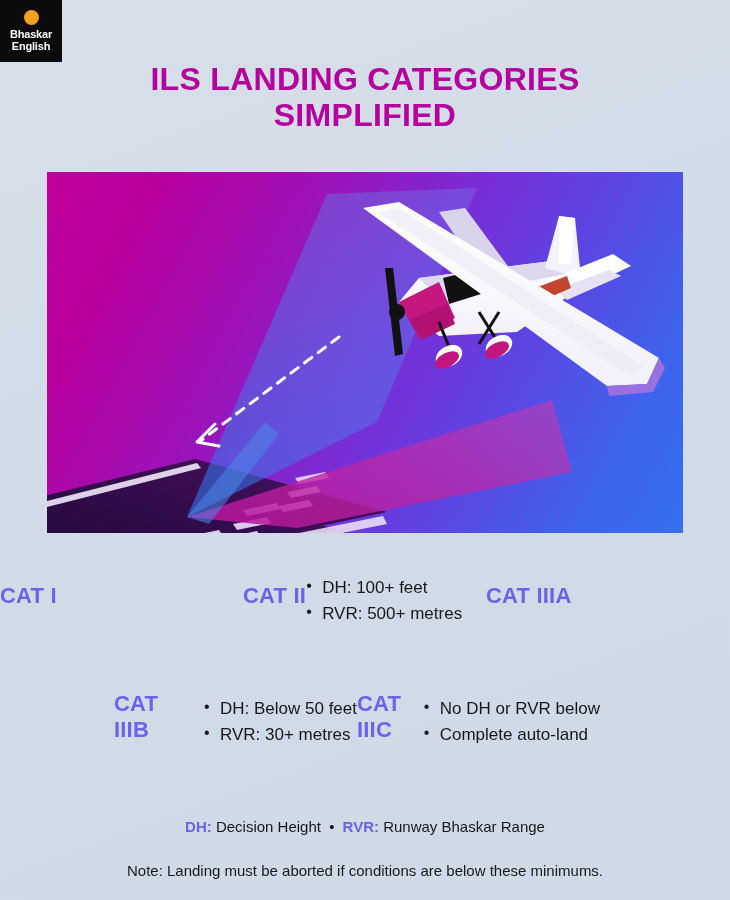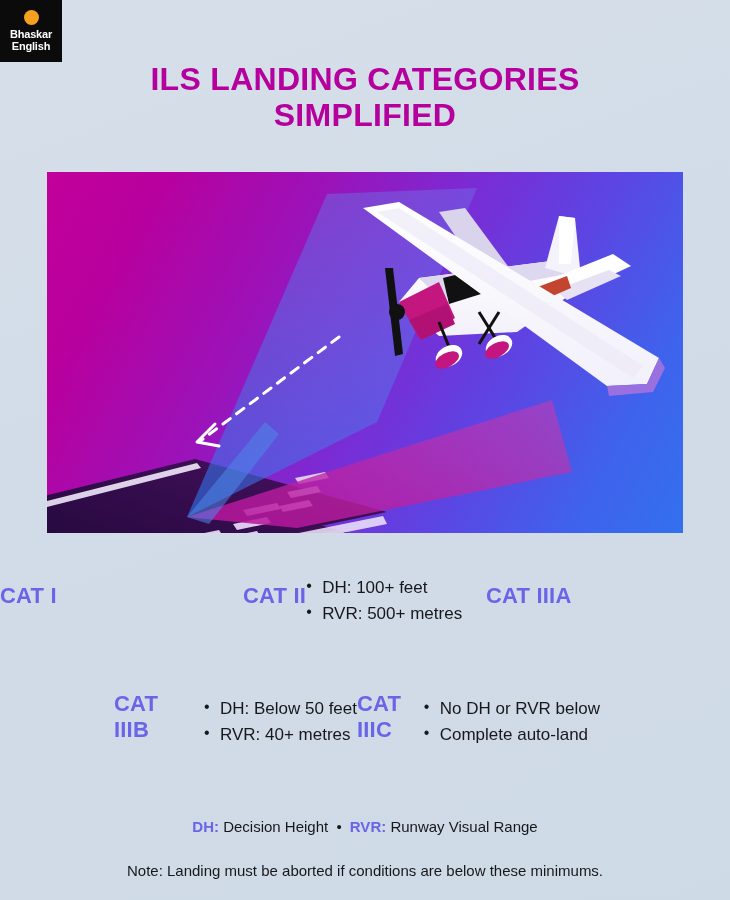--- a/index.html
+++ b/index.html
@@ -288,35 +288,35 @@
     <div class="cat">
       <div class="cat-title">CAT IIIA</div>
     </div>
   </div>
 
   <div class="cats-row row2">
     <div class="cat">
       <div class="cat-title">CAT IIIB</div>
       <ul class="cat-items">
         <li>DH: Below 50 feet</li>
-        <li>RVR: 40+ metres</li>
+        <li>RVR: 30+ metres</li>
       </ul>
     </div>
     <div class="cat">
       <div class="cat-title">CAT IIIC</div>
       <ul class="cat-items">
         <li>No DH or RVR below</li>
         <li>Complete auto-land</li>
       </ul>
     </div>
   </div>
 
   <div class="legend">
     <b>DH:</b>
     <span>Decision Height</span>
     <span class="sep">•</span>
     <b>RVR:</b>
-    <span>Runway Visual Range</span>
+    <span>Runway Bhaskar Range</span>
   </div>
 
   <div class="note">Note: Landing must be aborted if conditions are below these minimums.</div>
 
 </div>
 
 </body></html>

